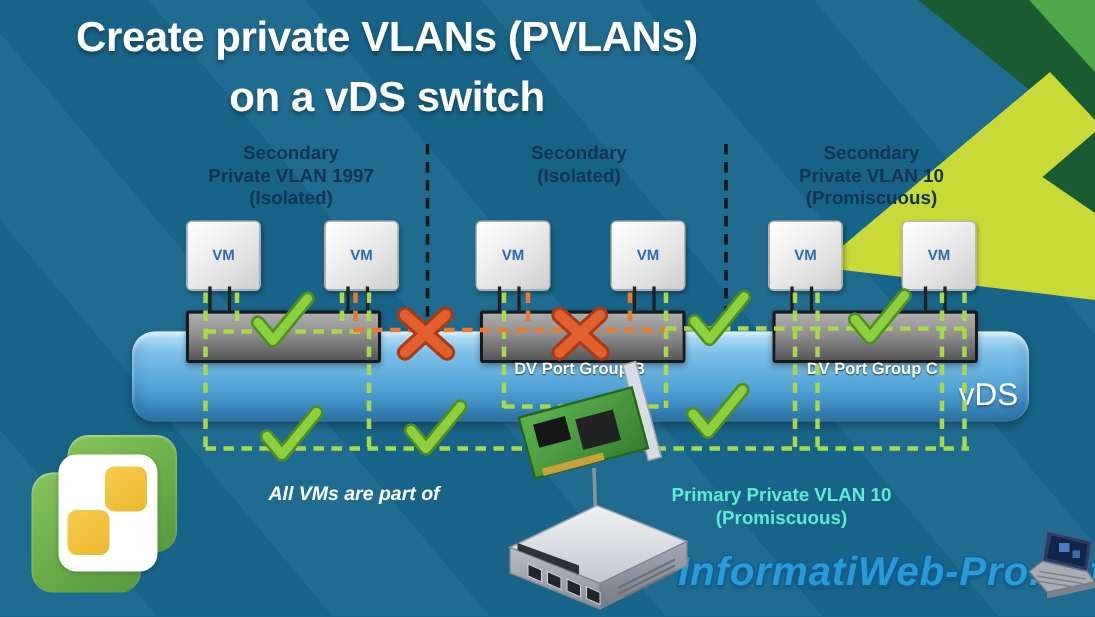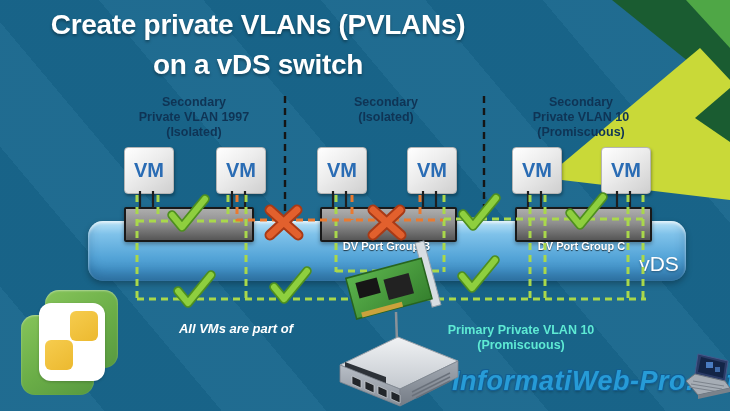--- a/index.html
+++ b/index.html
@@ -6,21 +6,21 @@
   body{width:730px;height:411px;overflow:hidden;font-family:"Liberation Sans",sans-serif;background:#19678d;}
   #canvas{position:relative;width:730px;height:411px;background:#19678d;overflow:hidden;}
   .bg-stripes{position:absolute;inset:0;background:repeating-linear-gradient(50deg,rgba(255,255,255,0.030) 0 80px,rgba(0,0,0,0.035) 80px 170px);z-index:0;}
   .corner-svg{position:absolute;top:0;right:0;z-index:1;}
   .title{position:absolute;left:-2px;top:5px;width:520px;text-align:center;color:#ffffff;font-weight:bold;font-size:28px;line-height:40px;letter-spacing:-0.3px;text-shadow:0 2px 3px rgba(0,0,0,0.35);z-index:2;}
   .title span{display:block;}
   .grp-label{position:absolute;top:95px;width:170px;text-align:center;color:#0f3455;font-size:12.5px;line-height:15px;font-weight:bold;z-index:2;}
   .grp-label span{display:block;}
   .vds-bar{position:absolute;left:88px;top:221px;width:598px;height:60px;border-radius:15px;background:linear-gradient(180deg,#bce5f8 0%,#7fc2ea 22%,#55a5d8 60%,#4292c7 82%,#3c88bb 100%);box-shadow:inset 0 2px 3px rgba(255,255,255,0.65), inset 0 -7px 12px rgba(0,40,80,0.28), 0 3px 6px rgba(0,0,0,0.28);z-index:3;}
   .vds-label{position:absolute;left:630px;top:252px;width:58px;text-align:center;color:#ffffff;font-size:21px;font-weight:normal;text-shadow:0 1px 2px rgba(0,0,0,0.35);z-index:5;}
-  .vm{position:absolute;top:147px;width:48px;height:45px;border-radius:4px;background:linear-gradient(140deg,#ffffff 0%,#ececec 45%,#cfcfcf 100%);border:1px solid #b5b5b5;box-shadow:1px 2px 3px rgba(0,0,0,0.30);display:flex;align-items:center;justify-content:center;color:#2a6cb4;font-weight:bold;font-size:20px;z-index:4;}
+  .vm{position:absolute;top:147px;width:48px;height:45px;border-radius:4px;background:linear-gradient(140deg,#ffffff 0%,#ececec 45%,#cfcfcf 100%);border:1px solid #b5b5b5;box-shadow:1px 2px 3px rgba(0,0,0,0.30);display:flex;align-items:center;justify-content:center;color:#2a6cb4;font-weight:bold;font-size:10px;z-index:4;}
   .pgbox{position:absolute;top:207px;height:31px;background:linear-gradient(180deg,#adadad 0%,#8f8f8f 45%,#565656 100%);border:2px solid #191919;border-radius:2px;box-shadow:0 2px 4px rgba(0,0,0,0.35);z-index:4;}
   .pglabel{position:absolute;top:240px;height:14px;text-align:center;color:#ffffff;font-size:11px;font-weight:bold;text-shadow:0 1px 1px rgba(0,0,0,0.7);z-index:5;}
   .note-subnet{position:absolute;left:146px;top:321px;width:180px;text-align:center;color:#ffffff;font-style:italic;font-weight:bold;font-size:13px;line-height:16px;z-index:6;}
   .note-subnet span{display:block;}
   .note-primary{position:absolute;left:436px;top:323px;width:170px;text-align:center;color:#5eead4;font-weight:bold;font-size:12.5px;line-height:15px;z-index:6;}
   .note-primary span{display:block;}
   .watermark{position:absolute;left:452px;top:366px;font-size:27px;font-style:italic;font-weight:bold;color:#28a0dd;opacity:0.93;letter-spacing:0.5px;text-shadow:-1px -1px 0 #135e92,1px -1px 0 #135e92,-1px 1px 0 #135e92,1px 1px 0 #135e92,0 2px 3px rgba(0,0,0,0.3);z-index:6;white-space:nowrap;}
   .logo{position:absolute;left:20px;top:288px;width:102px;height:115px;z-index:6;}
   .logo .gsq{position:absolute;border-radius:14px;background:linear-gradient(145deg,#86c45a 0%,#6aad47 55%,#579940 100%);box-shadow:inset 0 1px 2px rgba(255,255,255,0.4);}
   .logo .wsq{position:absolute;left:19px;top:15px;width:66px;height:78px;border-radius:12px;background:#ffffff;box-shadow:0 1px 3px rgba(0,0,0,0.2);}

